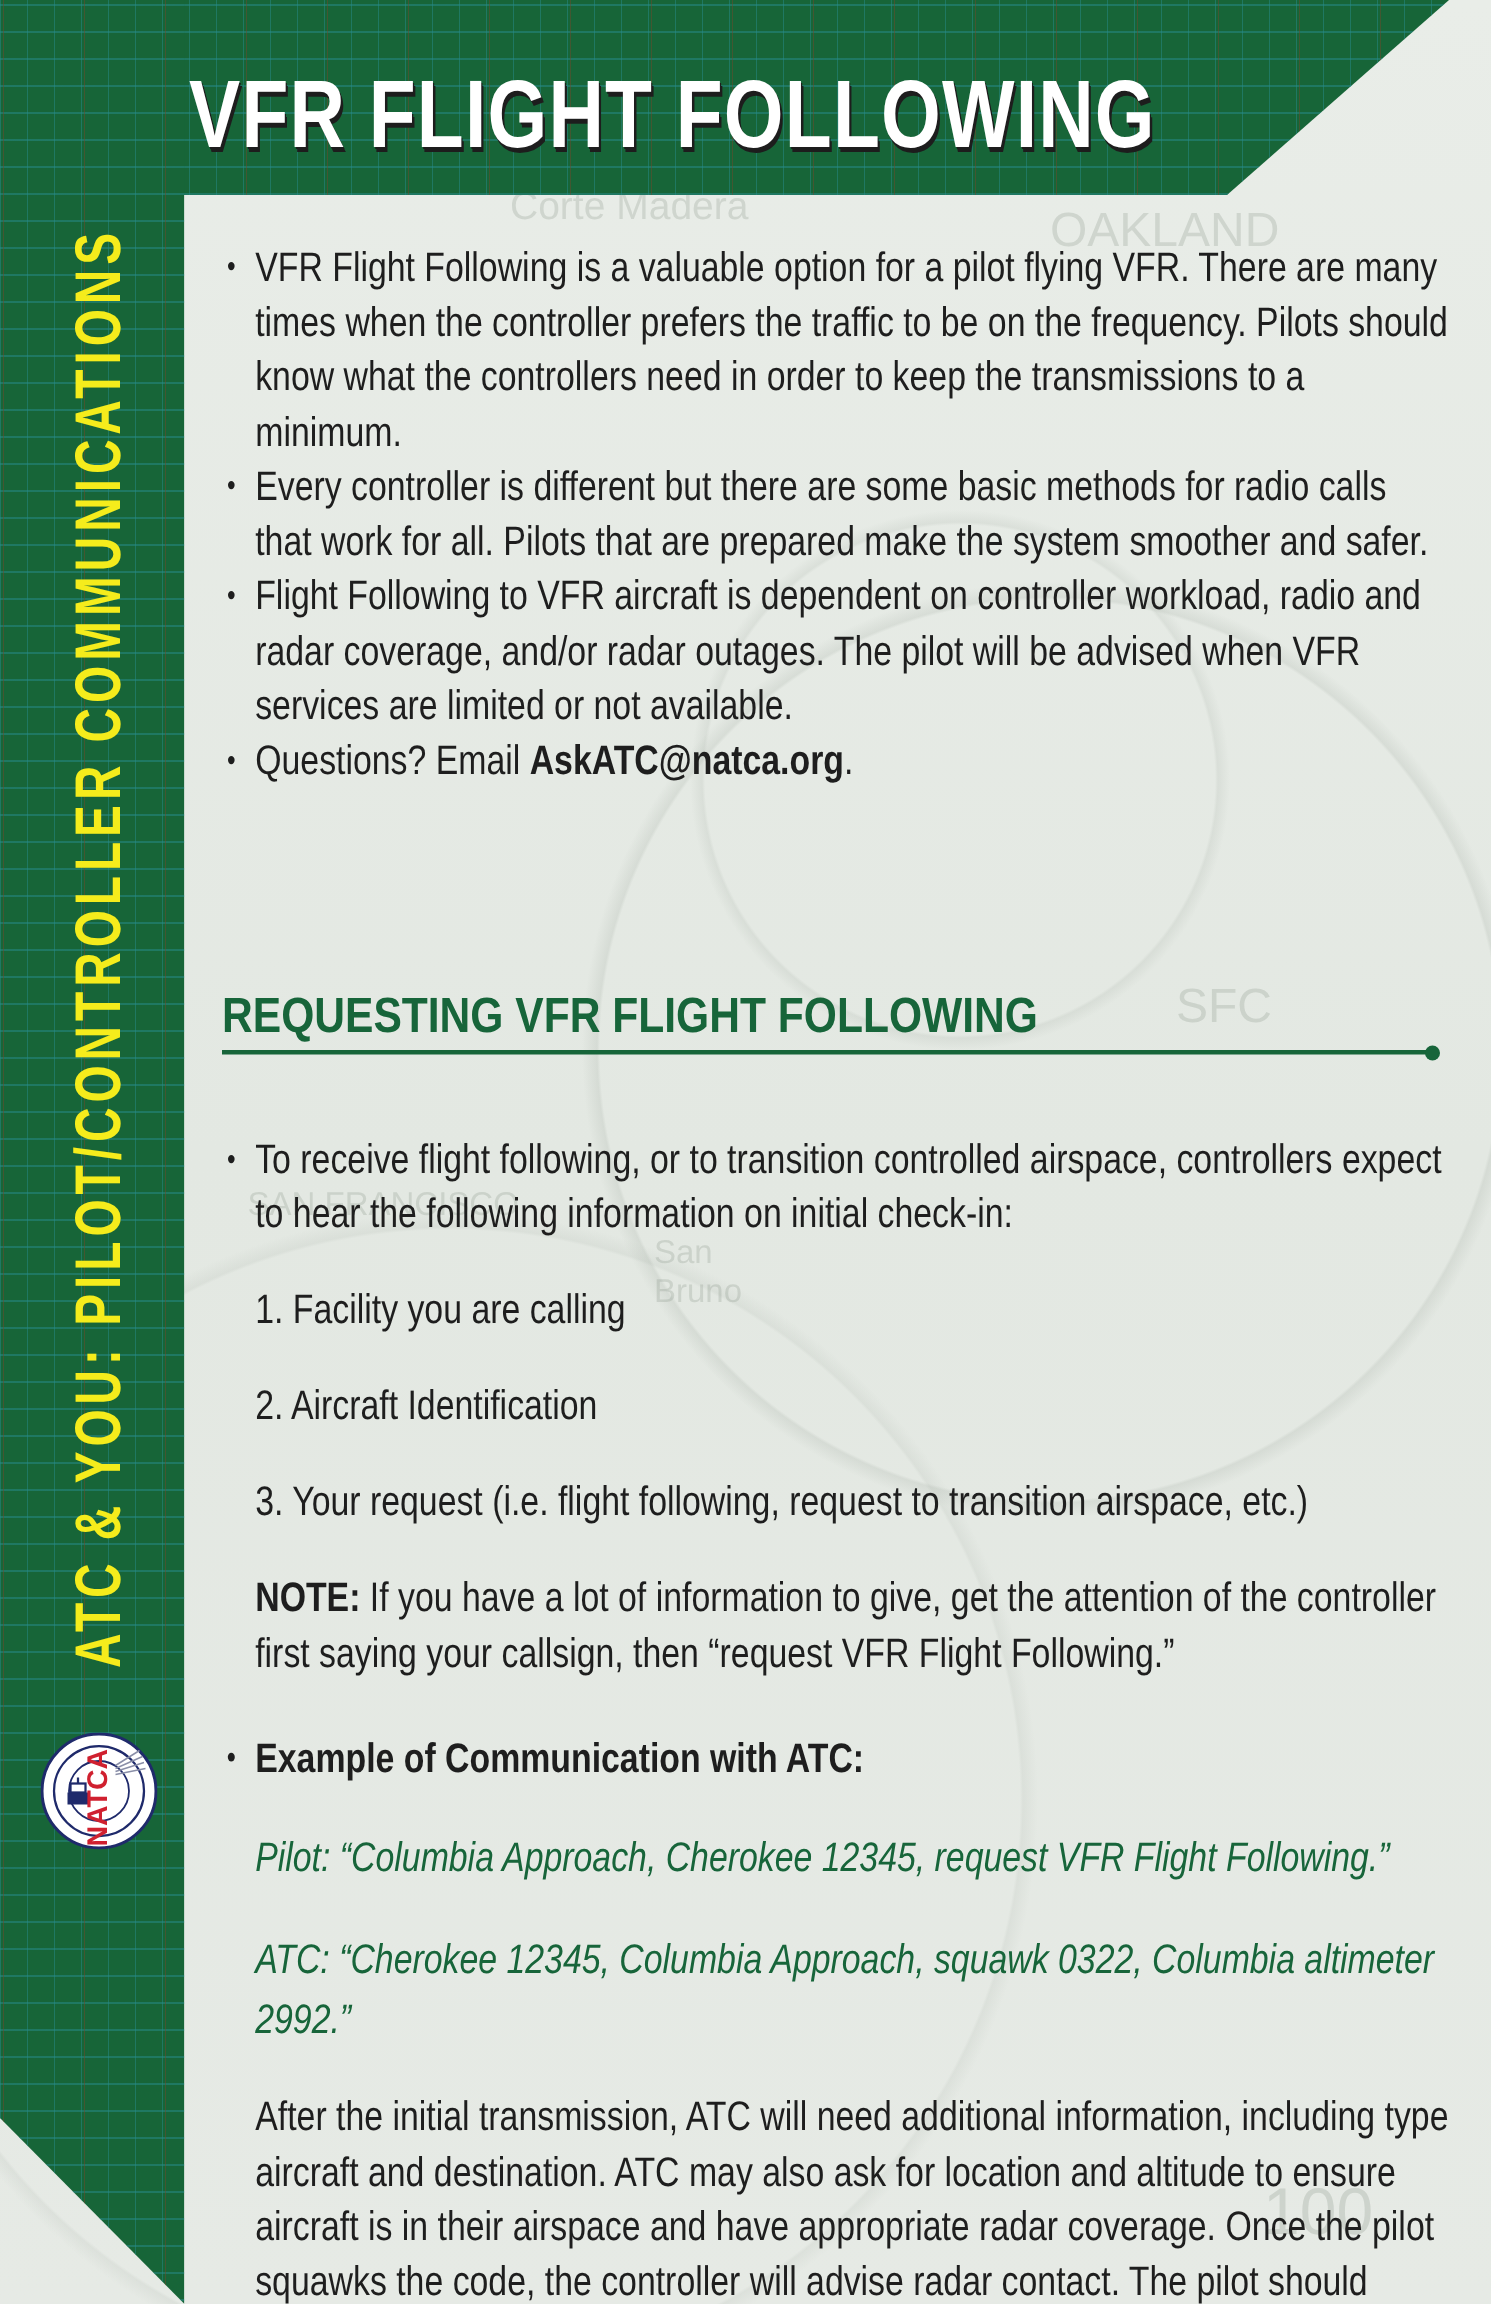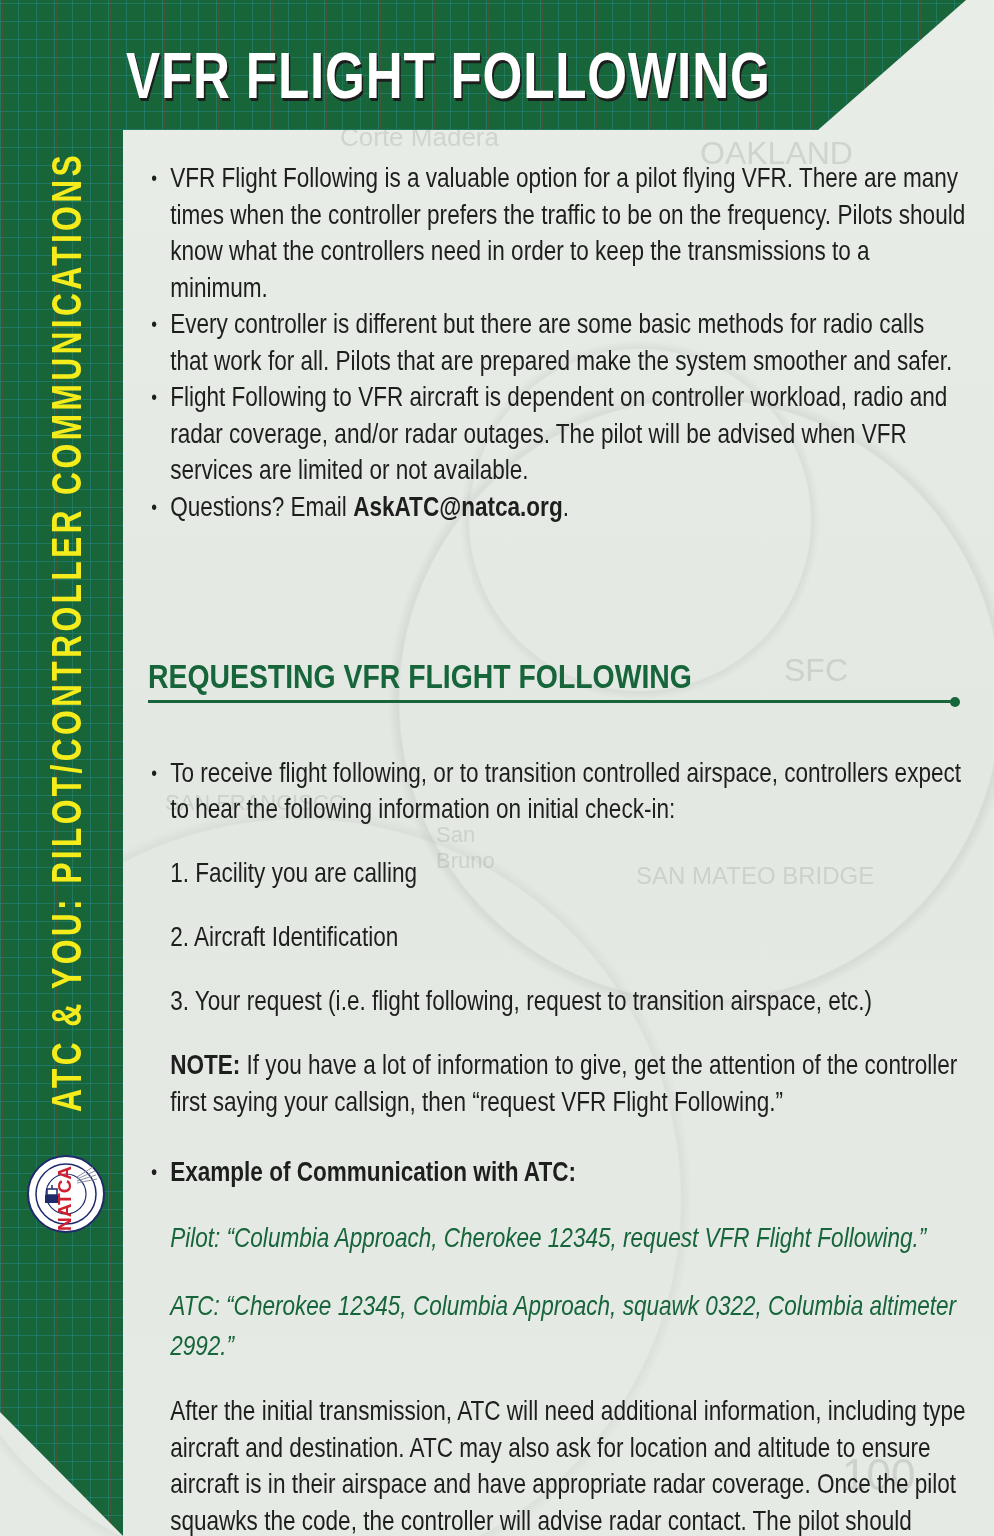--- a/index.html
+++ b/index.html
@@ -108,21 +108,20 @@
   .bold { font-weight: bold; }
 </style>
 </head>
 <body>
 
 <div class="map-bg">
   <span class="map-label" style="left:340px;top:122px;font-size:26px;font-weight:normal;">Corte Madera</span>
   <span class="map-label" style="left:700px;top:135px;font-size:32px;">OAKLAND</span>
   <span class="map-label" style="left:165px;top:790px;font-size:22px;font-weight:normal;">SAN FRANCISCO</span>
   <span class="map-label" style="left:436px;top:822px;font-size:22px;font-weight:normal;width:60px;white-space:normal;">San Bruno</span>
-  <span class="map-label" style="left:636px;top:862px;font-size:24px;">SAN MATEO BRIDGE</span>
   <span class="map-label" style="left:842px;top:1450px;font-size:44px;">100</span>
   <span class="map-label" style="left:784px;top:652px;font-size:32px;">SFC</span>
 </div>
 
 <div class="header-band green-grid"></div>
 <div class="sidebar green-grid"></div>
 
 <h1 class="title">VFR FLIGHT FOLLOWING</h1>
 
 <div class="vertical-label">

